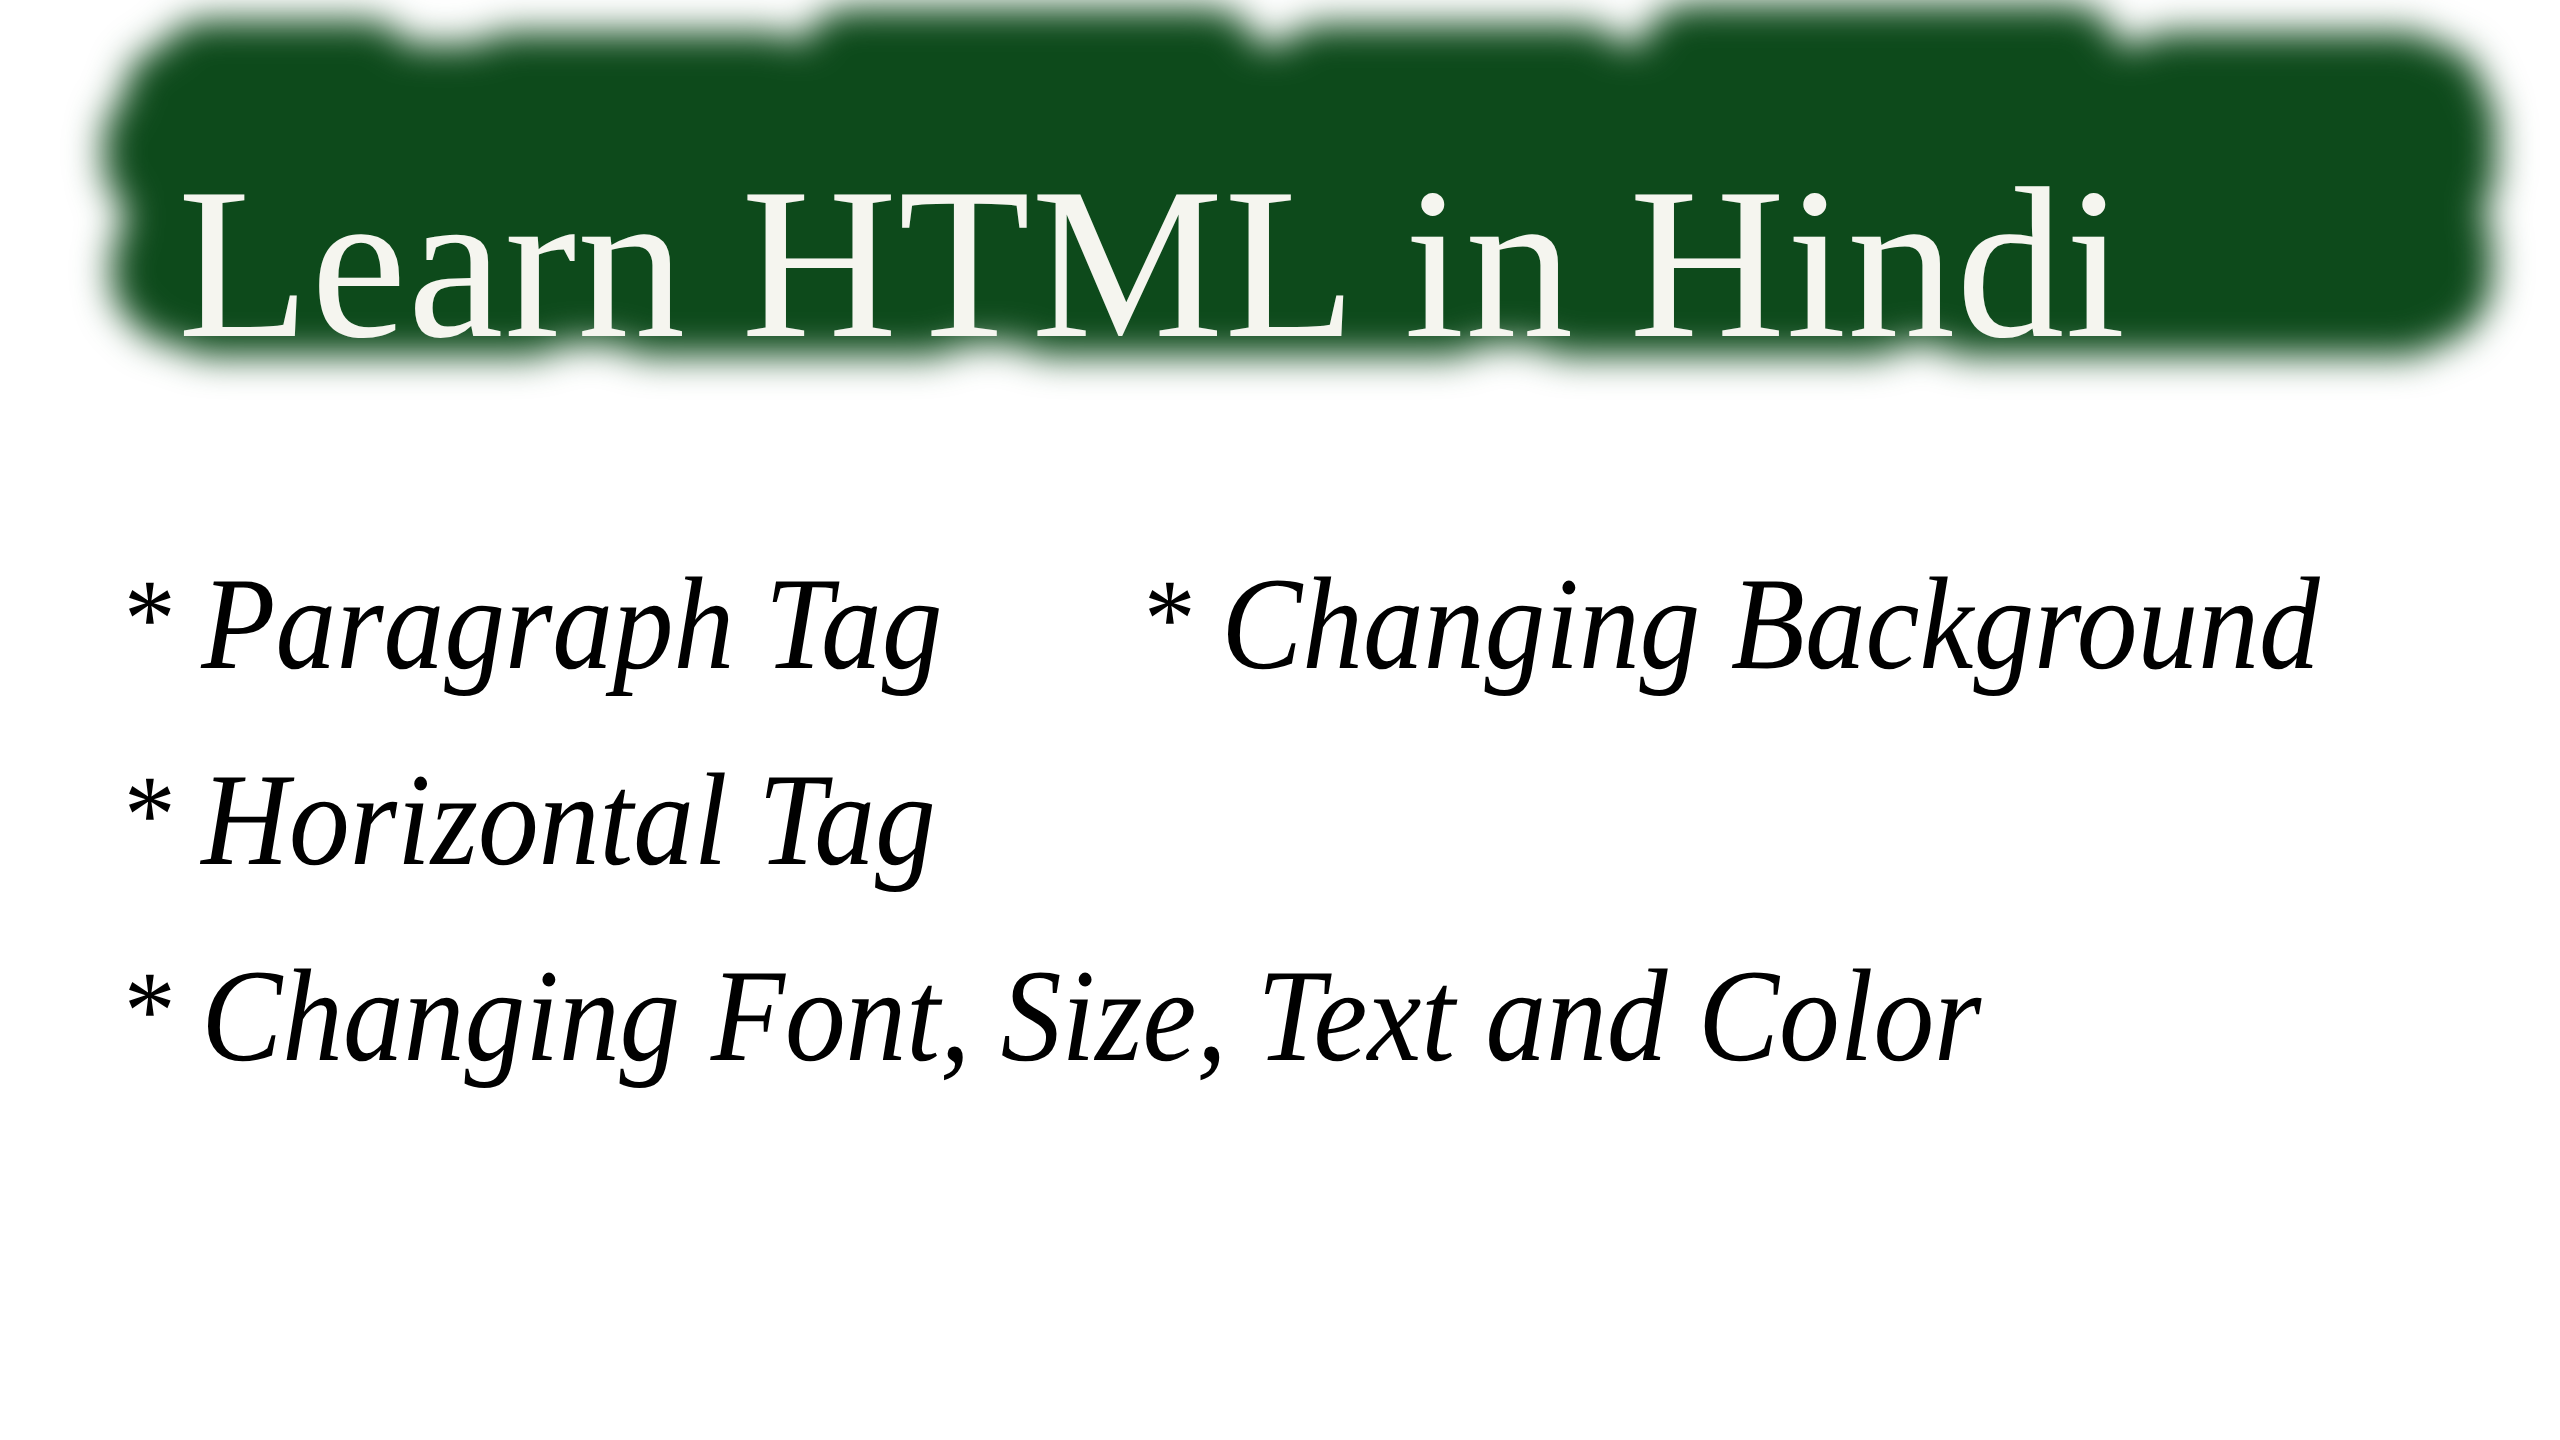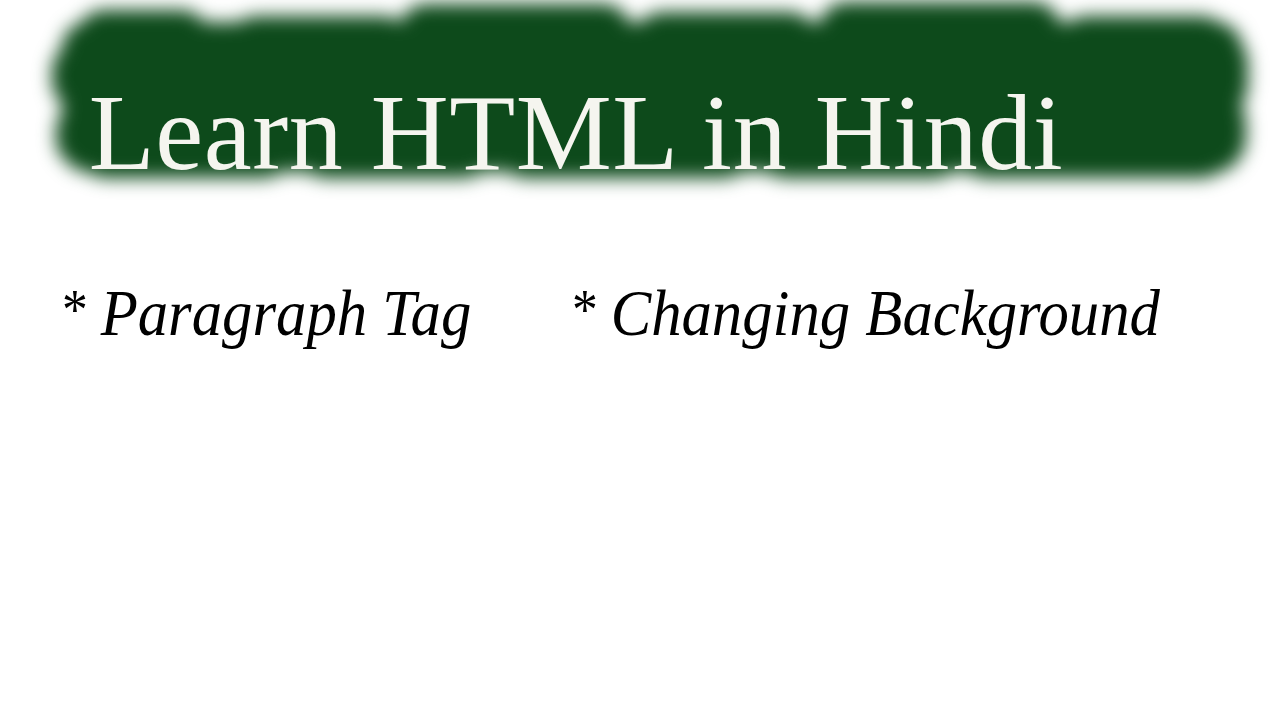--- a/index.html
+++ b/index.html
@@ -160,16 +160,26 @@
     <div class="bullet-row">
       <div class="bullet col-left">
         <span class="star">*</span><span class="label">Paragraph Tag</span>
       </div>
       <div class="bullet col-right">
         <span class="star">*</span><span class="label">Changing Background</span>
       </div>
     </div>
 
 
+    <div class="bullet-row">
+      <div class="bullet col-left">
+        <span class="star">*</span><span class="label">Horizontal Tag</span>
+      </div>
+    </div>
 
+    <div class="bullet-row">
+      <div class="bullet col-left wide">
+        <span class="star">*</span><span class="label">Changing Font, Size, Text and Color</span>
+      </div>
+    </div>
 
   </div>
 </div>
 
 </body></html>

